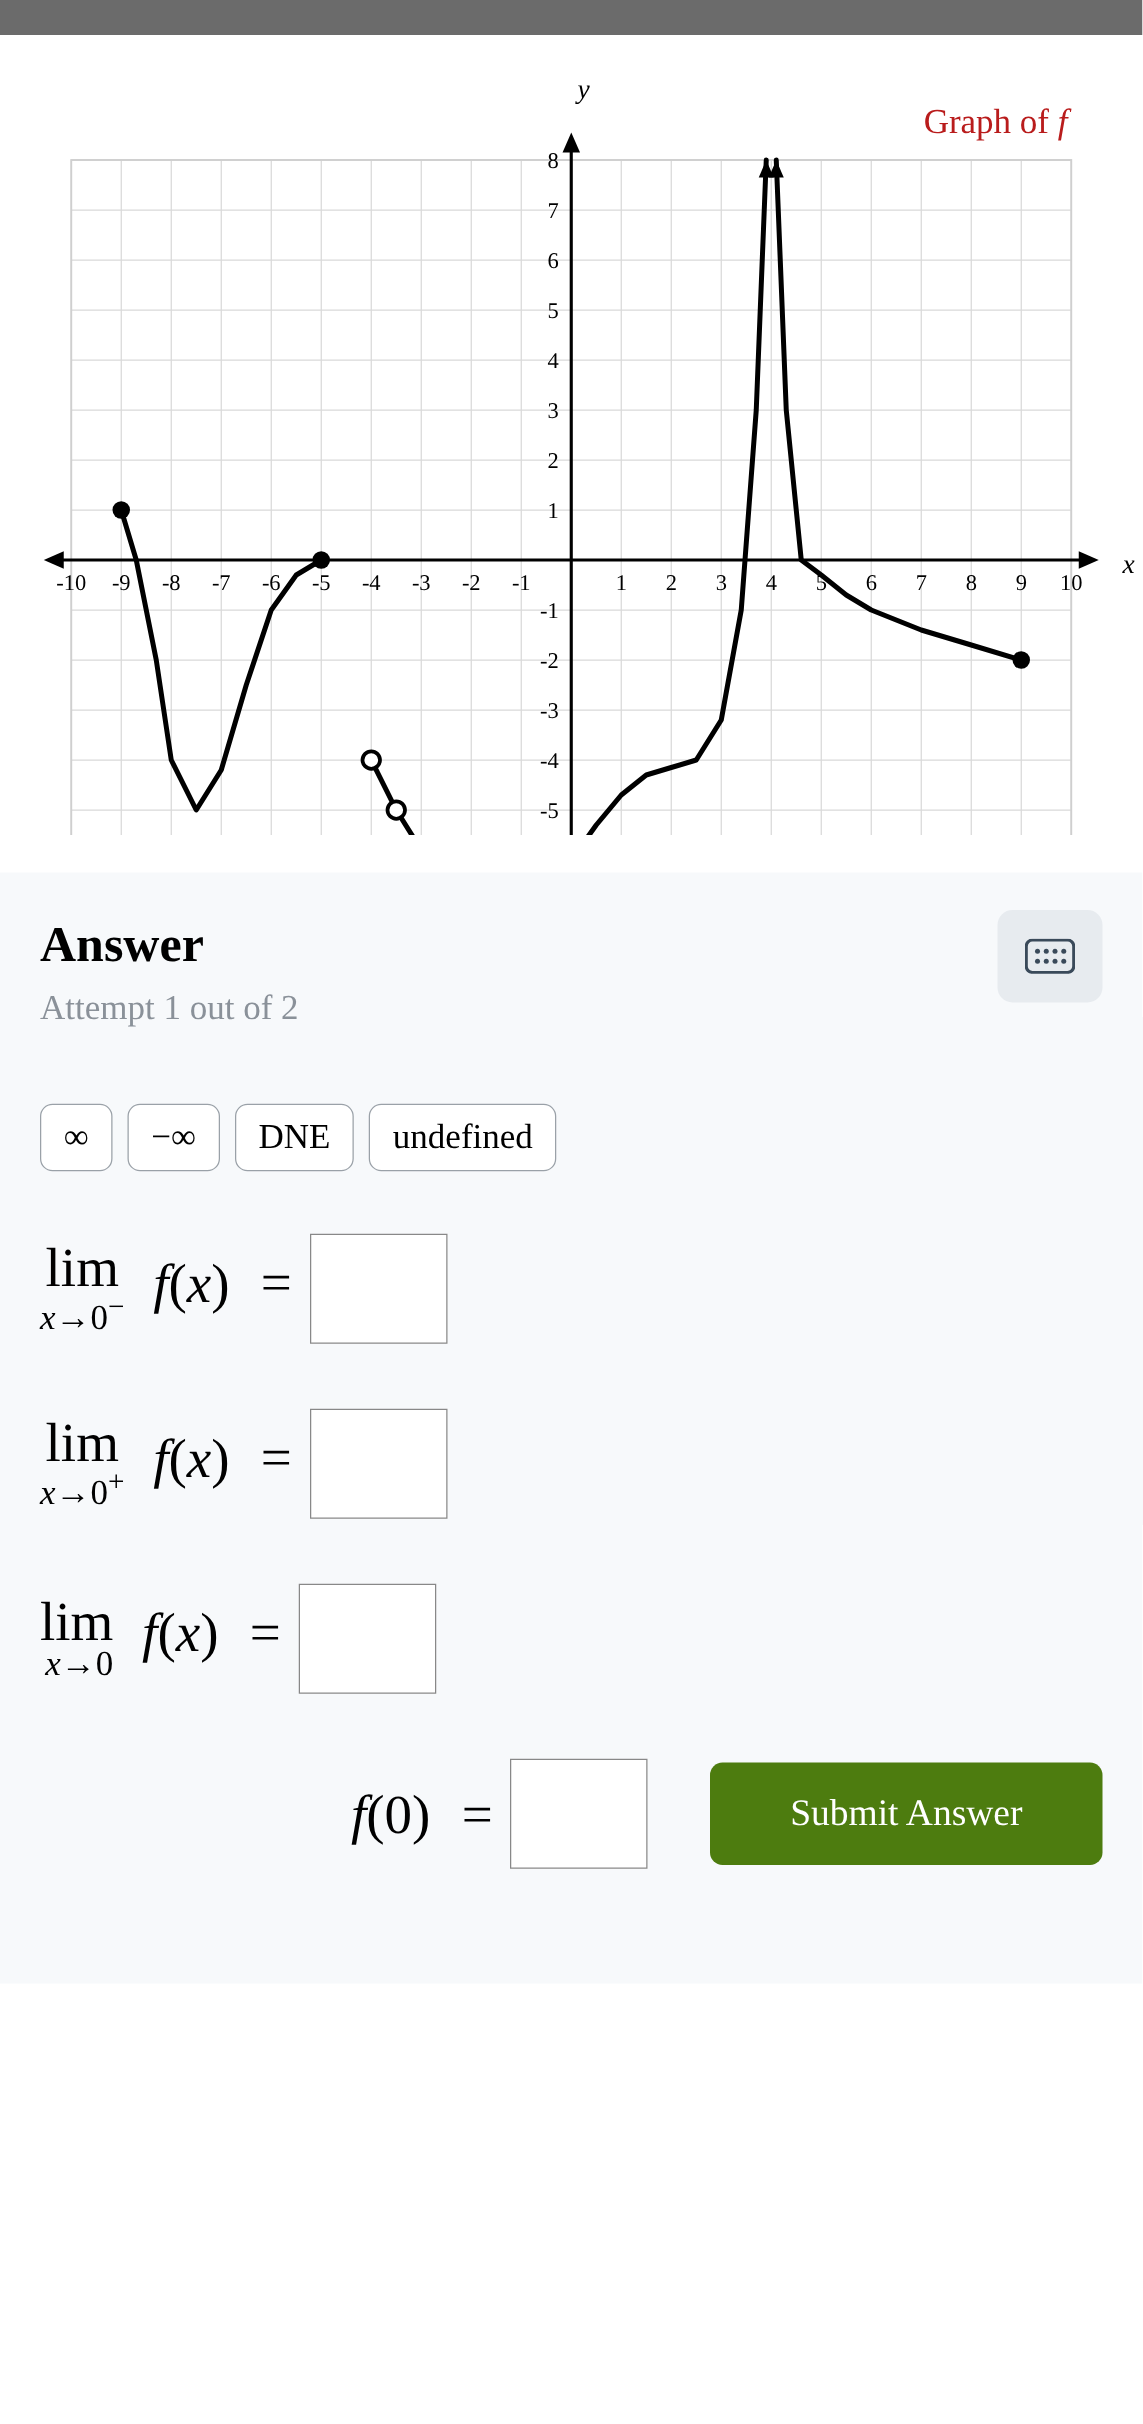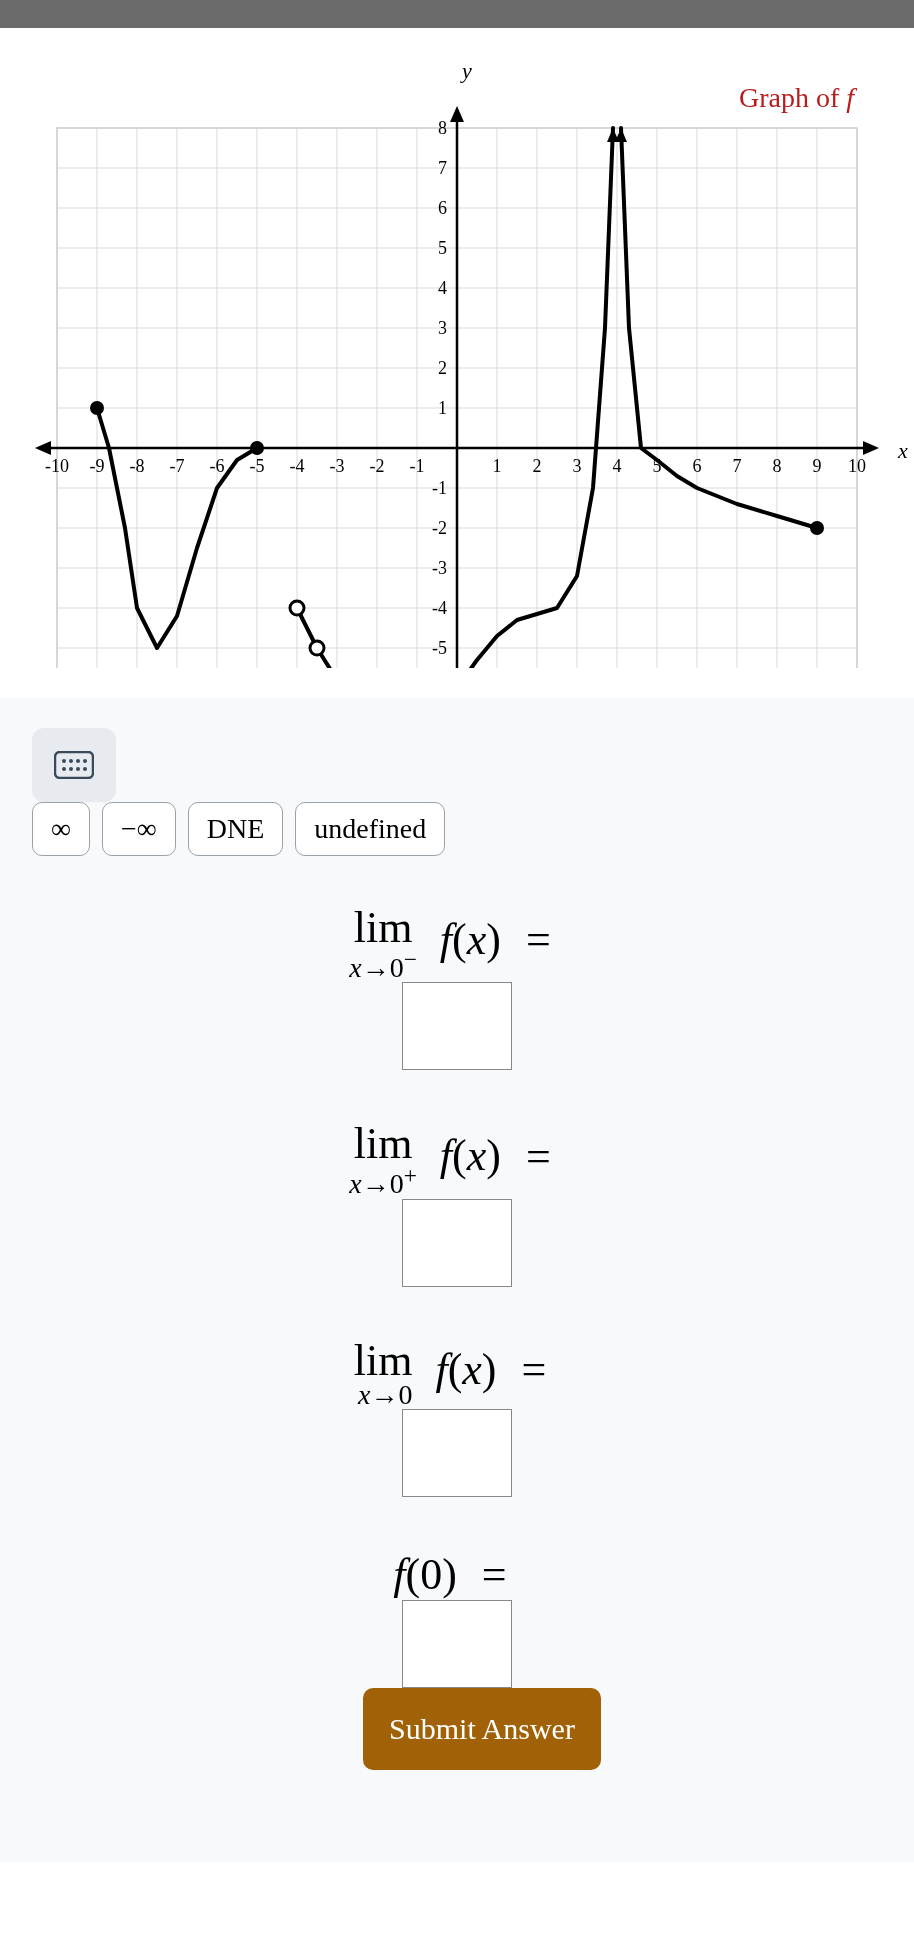--- a/index.html
+++ b/index.html
@@ -32,35 +32,34 @@
   }
   .chips { display: flex; gap: 12px; margin-bottom: 50px; }
   .chip {
     border: 1.5px solid #9aa1a8; border-radius: 10px;
     padding: 10px 18px; font-size: 28px; font-family: Georgia, serif;
     background: #fff; cursor: pointer; min-width:56px; text-align:center;
   }
   .limit-row {
     display: flex; align-items: center; margin-bottom: 52px;
     font-size: 44px;
-    flex-direction: column;
   }
   .limit-row .math { font-family: Georgia, serif; white-space: nowrap; }
   .lim-block { display: inline-block; text-align: center; vertical-align: middle; line-height: 1; margin-right: 12px; position: relative; }
   .lim-top { font-size: 44px; }
   .lim-sub { font-size: 28px; display: block; margin-top: -2px; text-align: right; }
   .fx { font-style: italic; }
   .eq { margin: 0 14px; }
   .ans-input {
     border: 1.5px solid #888; width: 110px; height: 88px; font-size: 36px;
     text-align: center; background: #fff; font-family: Georgia, serif;
   }
   .submit-btn {
-    background: #a16207; color: #fff; border: none; border-radius: 10px;
-    font-size: 30px; padding: 24px 26px; font-family: Georgia, serif; cursor: pointer;
+    background: #4d7c0f; color: #fff; border: none; border-radius: 10px;
+    font-size: 30px; padding: 24px 64px; font-family: Georgia, serif; cursor: pointer;
     margin-left: 50px;
   }
   .last-row { display: flex; align-items: center; justify-content: flex-end; }
   .header-row { display:flex; justify-content:space-between; align-items:flex-start;}
 </style>
 </head>
 <body>
 
 <div class="top-bar"></div>
 
@@ -174,20 +173,24 @@
         <circle cx="317" cy="620" r="7" fill="#fff" stroke="#000" stroke-width="3"></circle>
       </g>
 
     <text id="ylab" x="462" y="50" font-style="italic" font-size="22" font-family="Georgia">y</text>
     <text id="xlab" x="898" y="430" font-style="italic" font-size="22" font-family="Georgia">x</text>
   </svg>
 </div>
 
 <div class="answer-section">
   <div class="header-row">
+    <div>
+      <div class="answer-header">Answer</div>
+      <div class="attempt">Attempt 1 out of 2</div>
+    </div>
     <div class="kb-btn">
       <svg width="40" height="28" viewBox="0 0 40 28">
         <rect x="1" y="1" width="38" height="26" rx="5" fill="none" stroke="#3a4a5a" stroke-width="2.5"></rect>
         <circle cx="10" cy="10" r="2" fill="#3a4a5a"></circle>
           <circle cx="17" cy="10" r="2" fill="#3a4a5a"></circle>
         <circle cx="24" cy="10" r="2" fill="#3a4a5a"></circle>
           <circle cx="31" cy="10" r="2" fill="#3a4a5a"></circle>
         <circle cx="10" cy="18" r="2" fill="#3a4a5a"></circle>
           <circle cx="17" cy="18" r="2" fill="#3a4a5a"></circle>
         <circle cx="24" cy="18" r="2" fill="#3a4a5a"></circle>

